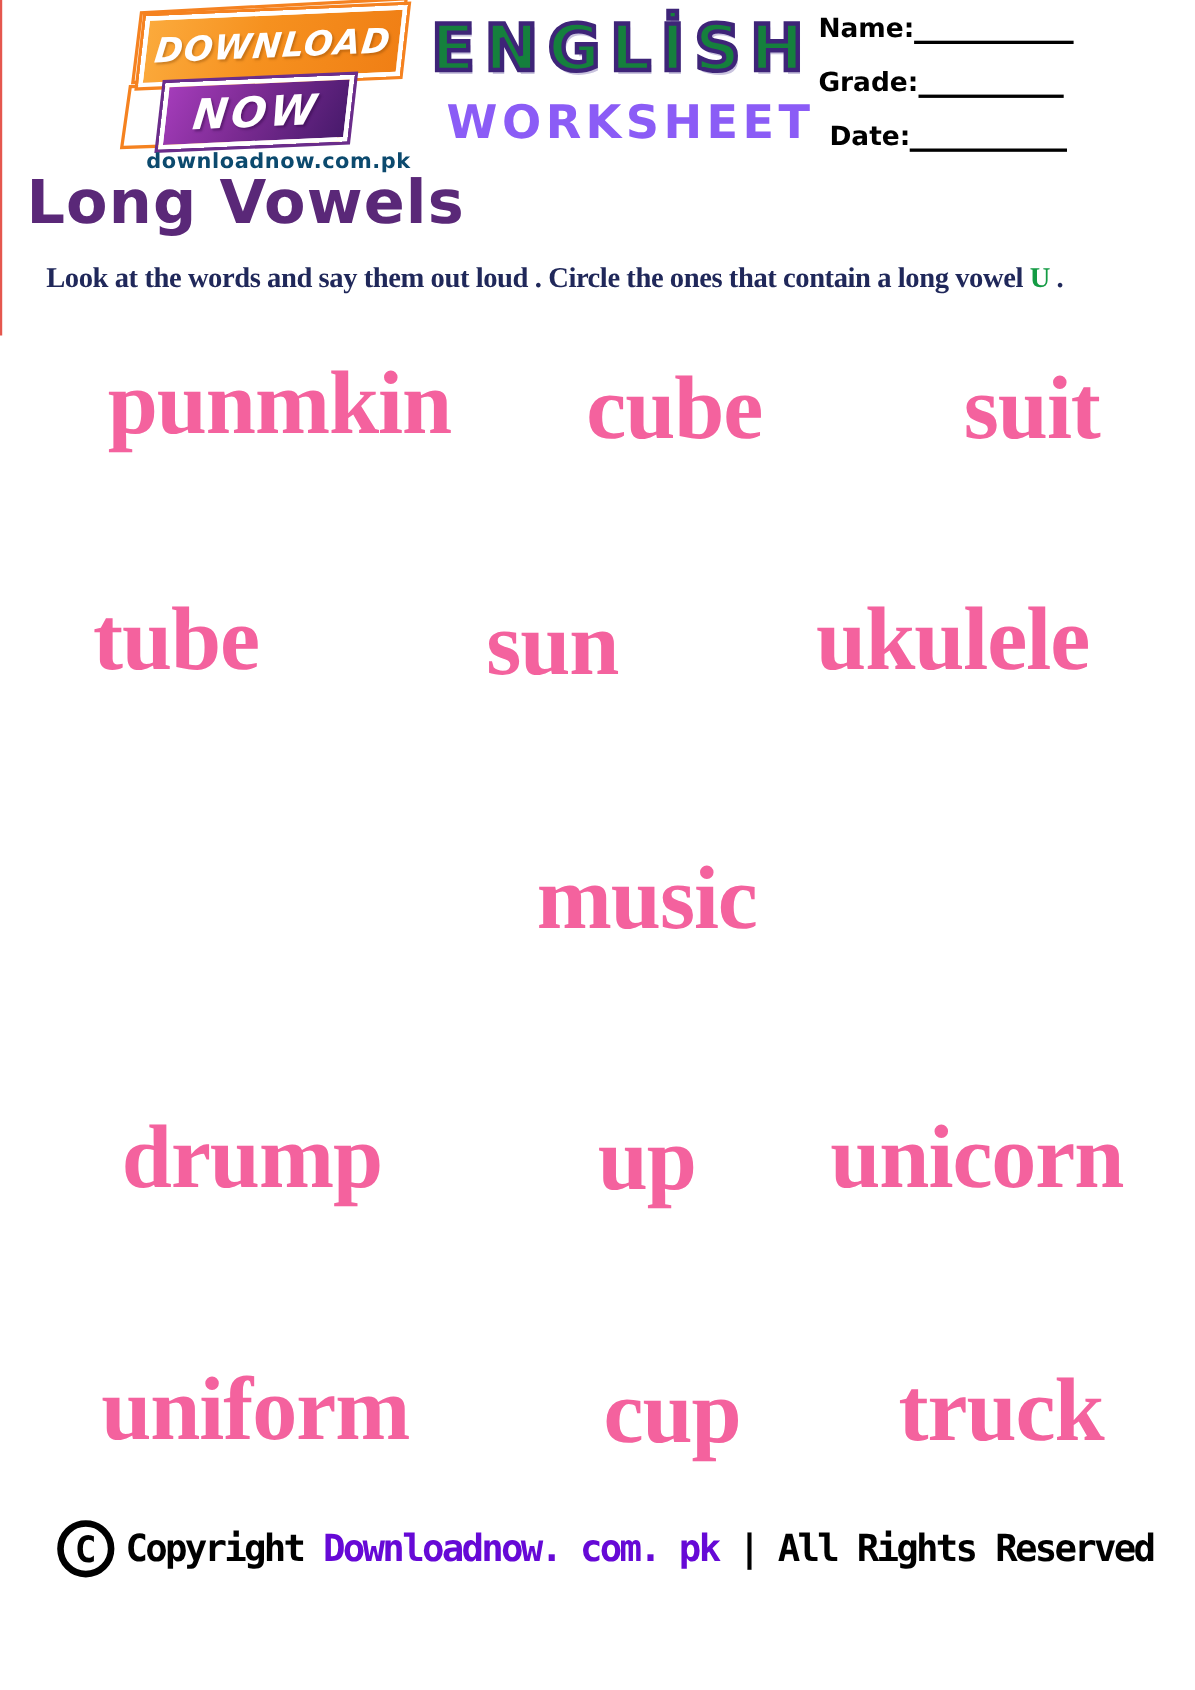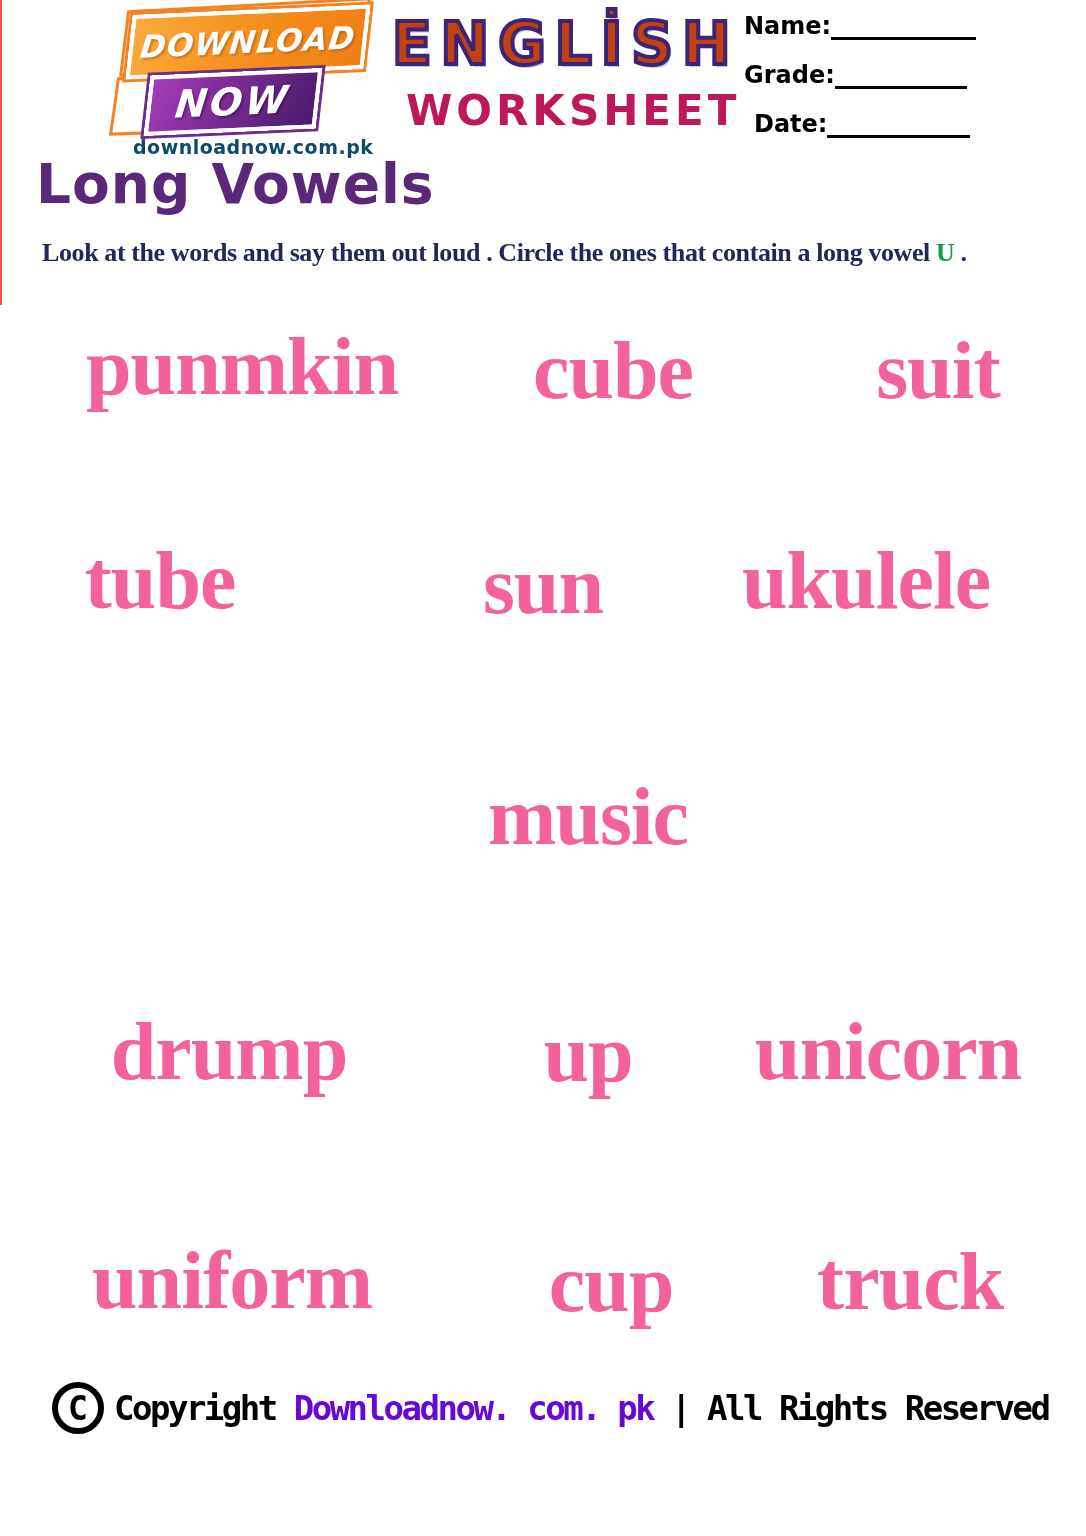--- a/index.html
+++ b/index.html
@@ -28,37 +28,37 @@
             background:linear-gradient(115deg,#a43cba 0%,#7c2b93 45%,#481a6c 100%);
             transform:rotate(-2.5deg) skewX(-9deg);
             box-shadow:0 0 0 3px #6b2d8b; }
   .banner-now span { color:#fff; font-style:italic; font-weight:bold; font-size:38px;
             letter-spacing:3px; text-shadow:2px 2px 2px rgba(40,0,60,.4); }
   .logo-site { position:absolute; left:28px; top:132px; font-size:19px; font-weight:bold;
             color:#0c4a6e; letter-spacing:.5px; }
 
   
   .title-english { position:absolute; left:392px; top:10px; font-size:58px; font-weight:bold;
-            color:#c2410c; -webkit-text-stroke:4px #3e2478; letter-spacing:9px;
+            color:#15803d; -webkit-text-stroke:4px #3e2478; letter-spacing:9px;
             text-shadow:2px 3px 0 #c9c3de; font-family:"DejaVu Sans", sans-serif; }
   .title-worksheet { position:absolute; left:406px; top:86px; font-size:42px; font-weight:bold;
-            color:#be185d; letter-spacing:4px; font-family:"DejaVu Sans", sans-serif; }
+            color:#8b5cf6; letter-spacing:4px; font-family:"DejaVu Sans", sans-serif; }
 
   
   .fields { position:absolute; left:744px; top:8px; width:250px; }
   .field-row { display:flex; align-items:flex-end; margin-bottom:17px; }
   .field-row .lbl { font-size:24px; font-weight:bold; color:#000; letter-spacing:0; }
   .field-row .line { border-bottom:3px solid #000; height:32px; }
   .line-name  { width:145px; }
   .line-grade { width:132px; }
   .line-date  { width:143px; }
   .row-date { margin-left:10px; }
 
   
-  .heading { position:absolute; left:36px; top:152px; font-size:55px; font-weight:bold;
+  .heading { position:absolute; left:24px; top:152px; font-size:55px; font-weight:bold;
             color:#5a2878; letter-spacing:1px; font-family:"DejaVu Sans", sans-serif; }
   .instruction { position:absolute; left:42px; top:238px; width:1010px; font-size:26px;
             font-weight:bold; color:#20285a; font-family:"Liberation Serif", serif;
             letter-spacing:-0.4px; white-space:nowrap; }
   .instruction .vowel { color:#149b44; }
 
   
   .word { position:absolute; transform:translateX(-50%); color:#f4629e;
           font-family:"Liberation Serif", serif; font-weight:bold; font-size:82px;
           line-height:1; letter-spacing:-1px; white-space:nowrap; }
@@ -106,26 +106,26 @@
     </div>
     <div class="field-row row-date">
       <span class="lbl">Date:</span>
       <span class="line line-date"></span>
     </div>
   </div>
 
   <div class="heading">Long Vowels</div>
   <div class="instruction"><span>Look at the words and say them out loud . Circle the ones  that contain a long vowel </span><span class="vowel">U</span><span> .</span></div>
 
-  <span class="word" style="left:242px; top:326px;">punmkin</span>
+  <span class="word" style="left:254px; top:326px;">punmkin</span>
   <span class="word" style="left:613px; top:330px;">cube</span>
   <span class="word" style="left:938px; top:330px;">suit</span>
 
   <span class="word" style="left:160px; top:540px;">tube</span>
-  <span class="word" style="left:543px; top:545px;">sun</span>
+  <span class="word" style="left:502px; top:545px;">sun</span>
   <span class="word" style="left:866px; top:540px;">ukulele</span>
 
   <span class="word" style="left:588px; top:776px;">music</span>
 
   <span class="word" style="left:229px; top:1011px;">drump</span>
   <span class="word" style="left:588px; top:1013px;">up</span>
   <span class="word" style="left:888px; top:1011px;">unicorn</span>
 
   <span class="word" style="left:232px; top:1240px;">uniform</span>
   <span class="word" style="left:611px; top:1243px;">cup</span>

